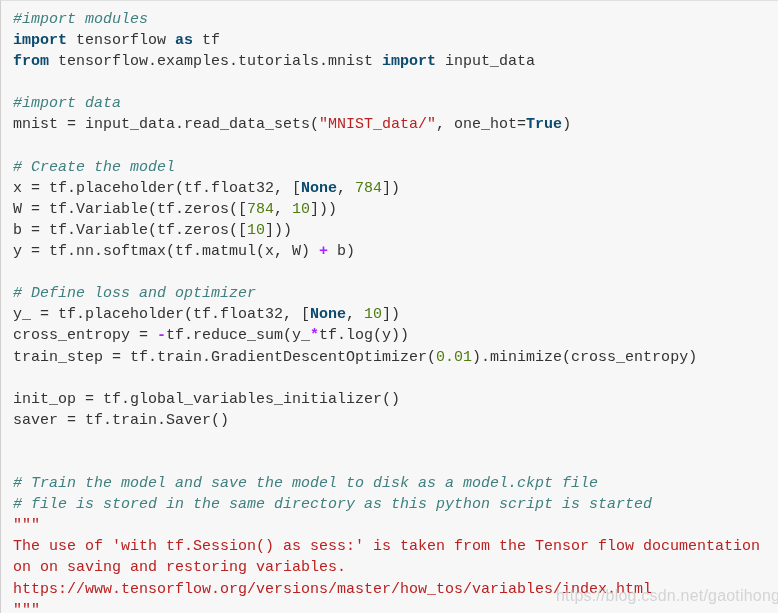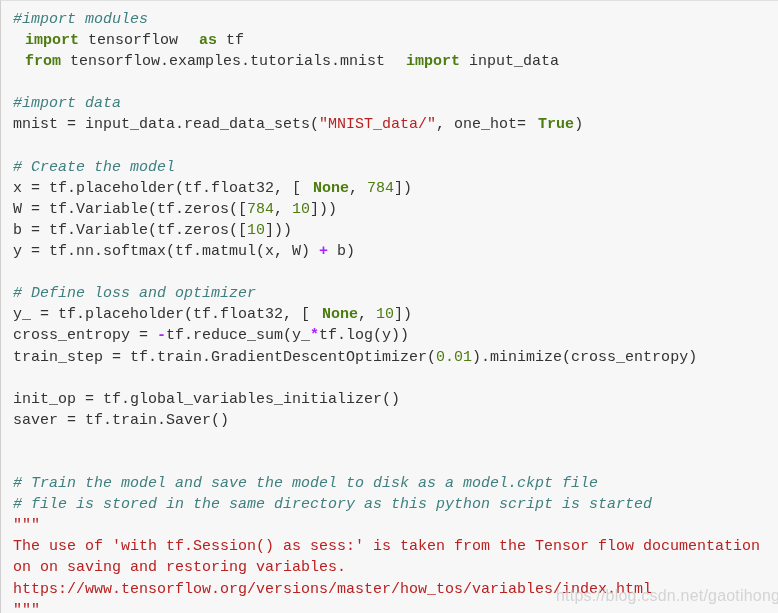--- a/index.html
+++ b/index.html
@@ -27,21 +27,21 @@
       top: 8px;
       margin: 0;
       font-family: "Liberation Mono", "DejaVu Sans Mono", monospace;
       font-size: 15px;
       line-height: 21.1px;
       color: #333333;
       white-space: pre;
     }
     .line { display: block; height: 21.1px; }
     .cm { color: #408080; font-style: italic; margin-top: 44px; }
-    .kw { color: #4d7c0f; font-weight: bold; margin-left: 12px; }
+    .kw { color: #0c4a6e; font-weight: bold; }
     .num { color: #4d7c0f; }
     .str { color: #ba2121; }
     .op { color: #aa22ff; font-weight: bold; }
     .doc { color: #ba2121; }
     .watermark {
       position: absolute;
       left: 555px;
       top: 586px;
       font-family: "Liberation Sans", "DejaVu Sans", sans-serif;
       font-size: 16px;

